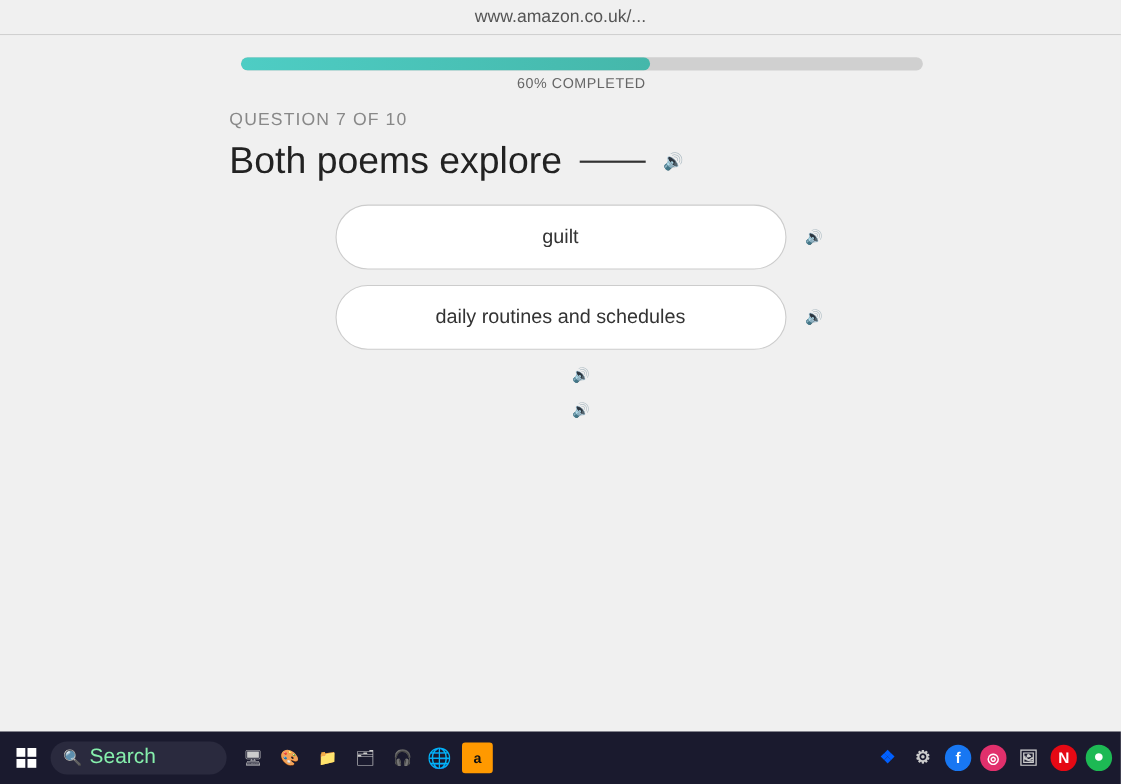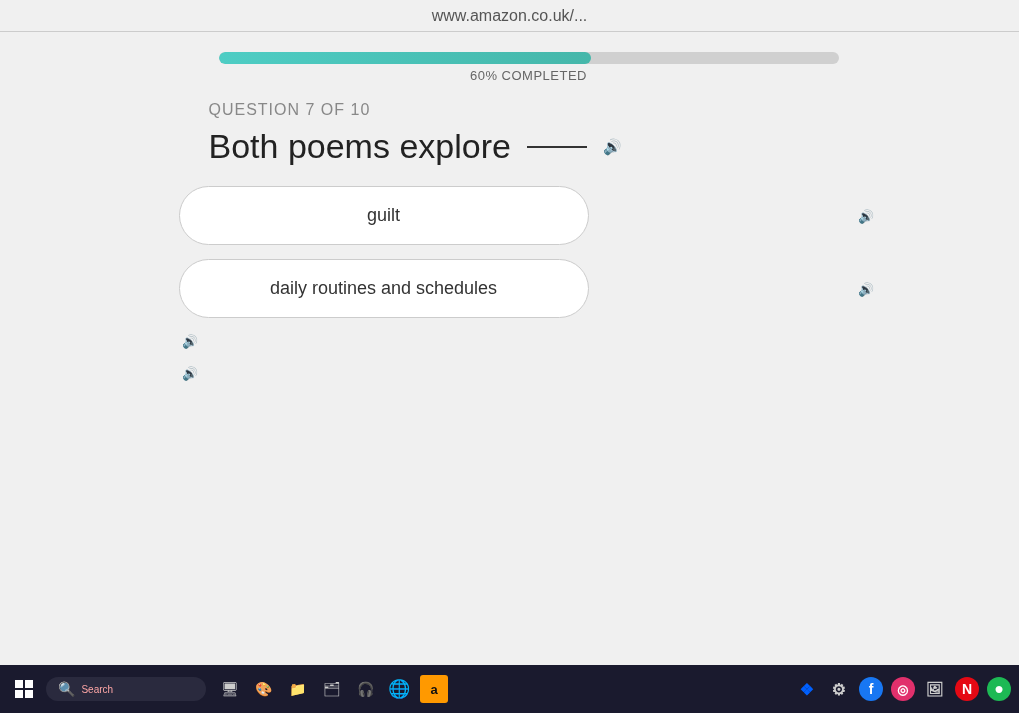--- a/index.html
+++ b/index.html
@@ -117,21 +117,21 @@
       align-items: center;
       gap: 14px;
       width: 700px;
     }
 
     .option-row {
       display: flex;
       align-items: center;
       gap: 14px;
       width: 100%;
-      justify-content: space-between;
+      justify-content: center;
     }
 
     .option-btn {
       width: 410px;
       padding: 18px 30px;
       background: #fff;
       border: 1.5px solid #ccc;
       border-radius: 50px;
       font-size: 18px;
       color: #333;
@@ -208,22 +208,22 @@
       align-items: center;
       background: #2a2a3e;
       border-radius: 20px;
       padding: 4px 12px;
       gap: 6px;
       cursor: pointer;
       width: 160px;
     }
 
     .taskbar-search-text {
-      color: #fca5a5;
-      font-size: 10px;
+      color: #86efac;
+      font-size: 19px;
     }
 
     .taskbar-apps {
       display: flex;
       align-items: center;
       gap: 6px;
       margin-left: 4px;
     }
 
     .taskbar-app {

